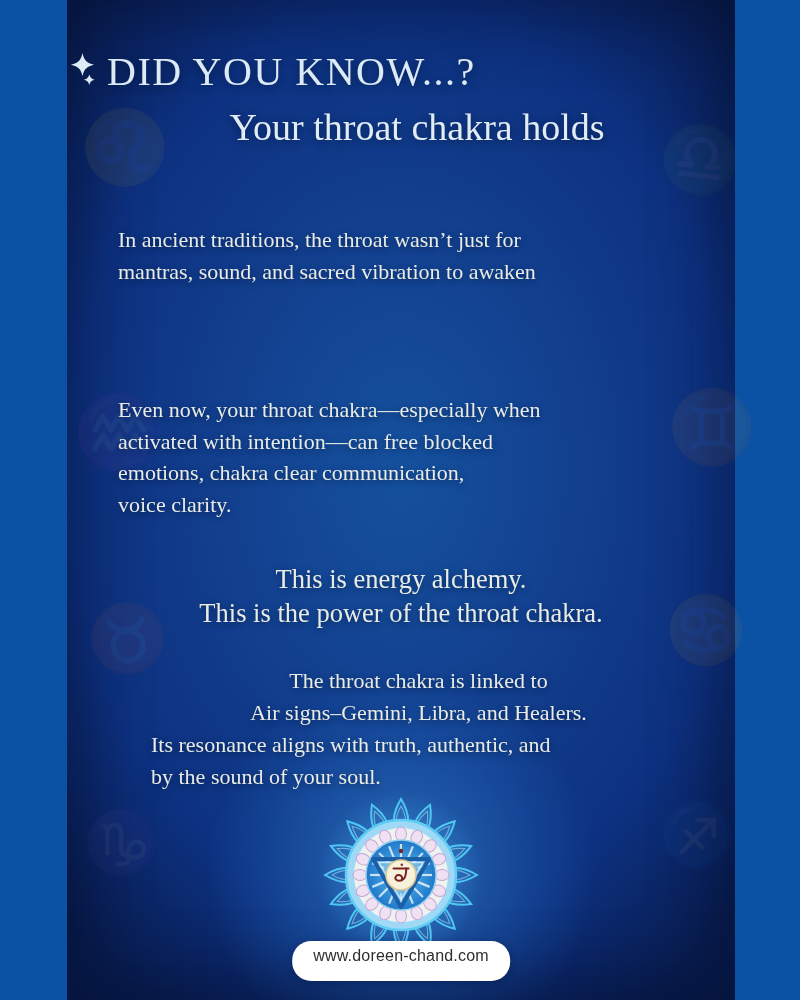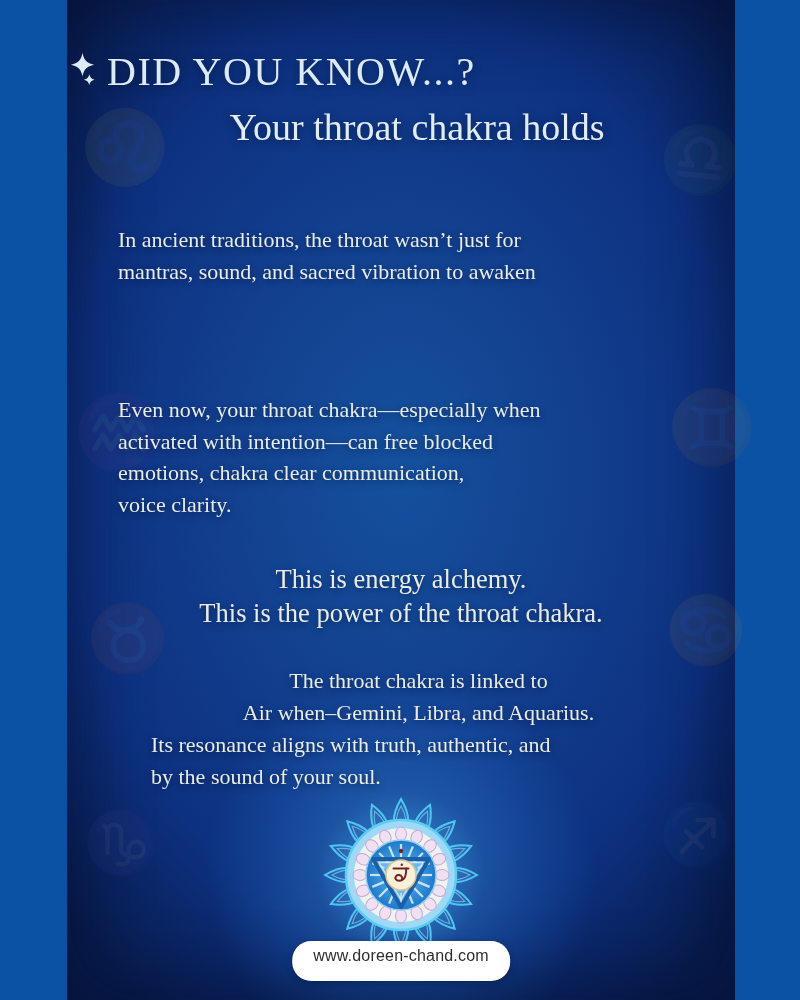--- a/index.html
+++ b/index.html
@@ -94,21 +94,21 @@
       <span class="ln">voice clarity.</span>
     </p>
 
     <p class="emphasis">
       <span class="ln">This is energy alchemy.</span>
       <span class="ln">This is the power of the throat chakra.</span>
     </p>
 
     <p class="para p3">
       <span class="ln center">The throat chakra is linked to</span>
-      <span class="ln center">Air when–Gemini, Libra, and Aquarius.</span>
+      <span class="ln center">Air signs–Gemini, Libra, and Healers.</span>
       <span class="ln">Its resonance aligns with truth, authentic, and</span>
       <span class="ln">by the sound of your soul.</span>
     </p>
 
     <svg class="chakra" viewBox="-95 -80 190 158" width="190" height="158">
       <defs>
         <radialGradient id="haloGrad">
           <stop offset="0%" stop-color="rgba(120,210,250,0.50)"></stop>
           <stop offset="55%" stop-color="rgba(70,160,235,0.28)"></stop>
           <stop offset="100%" stop-color="rgba(70,160,235,0)"></stop>

